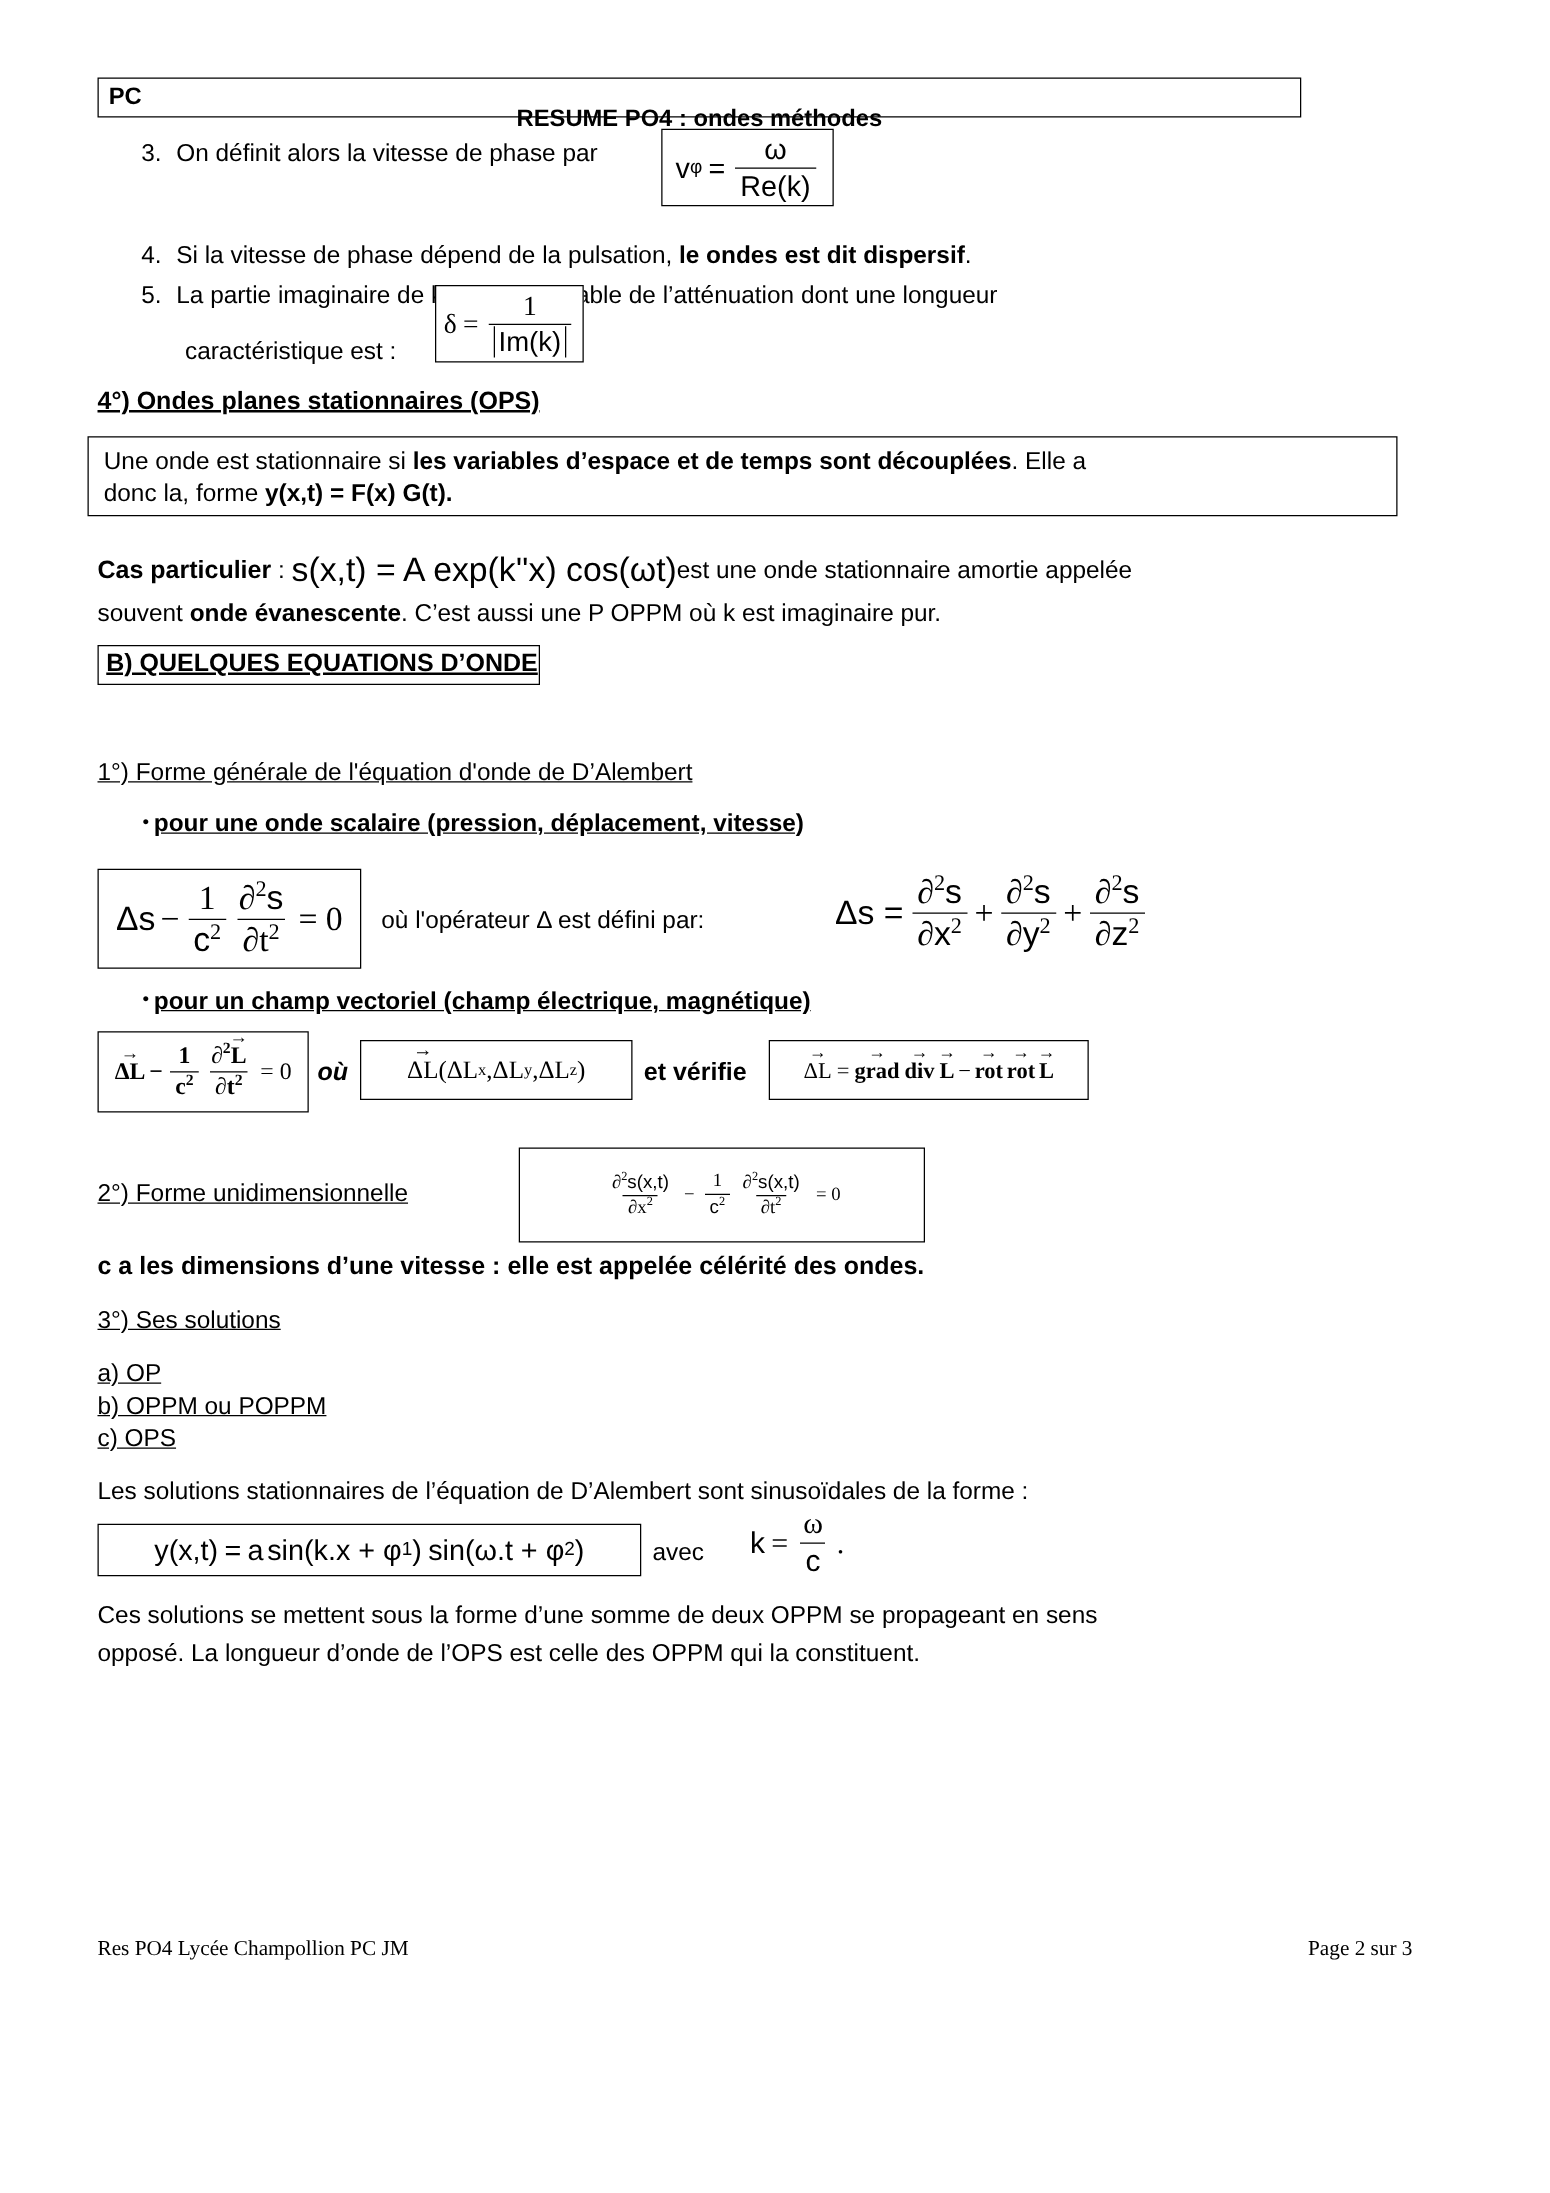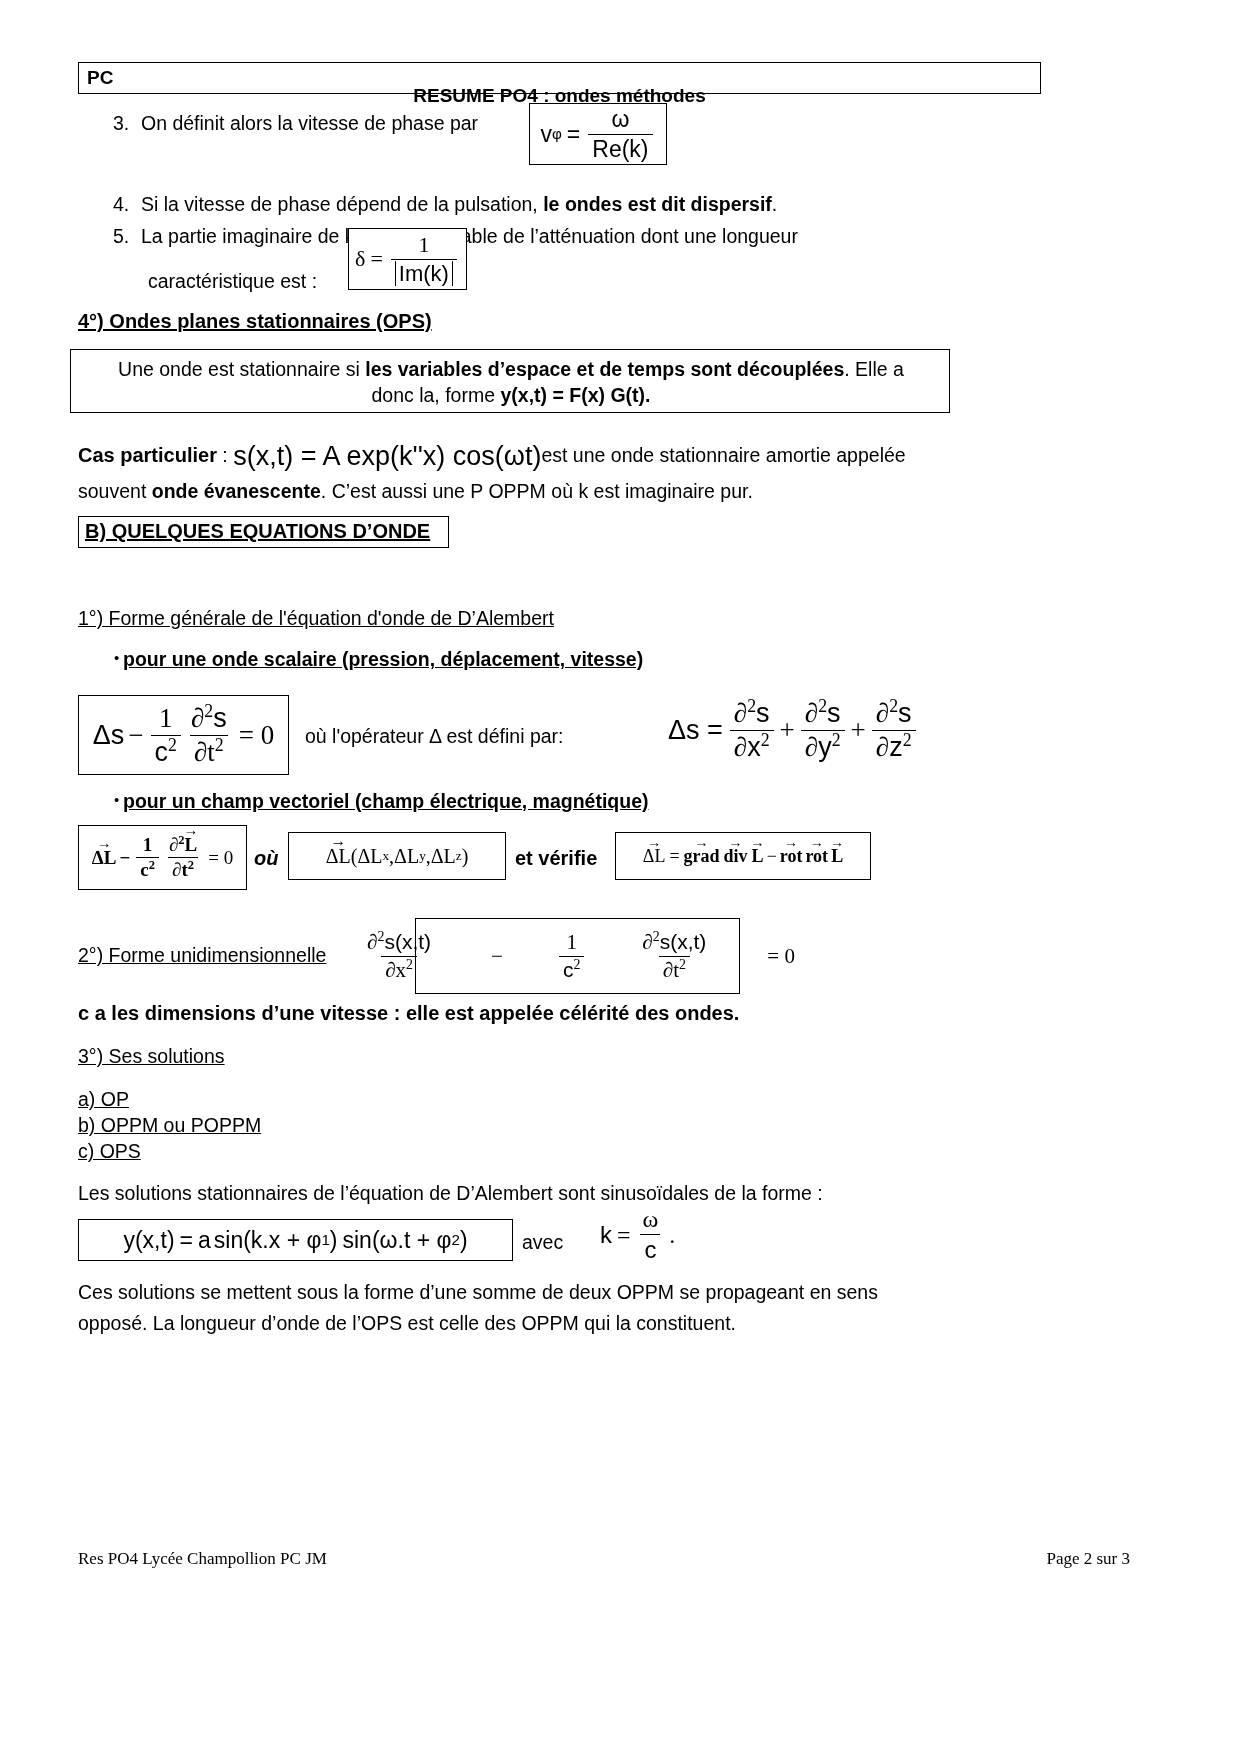--- a/index.html
+++ b/index.html
@@ -108,36 +108,36 @@
       <span style="padding:0 5px;">=</span>
       <span class="frac">
         <span class="num">1</span>
         <span class="den"><span class="abs mathsans">Im(k)</span></span>
       </span>
     </span>
   </div>
 
   <div class="t b u" style="left:78px; top:308px; font-size:20px;">4°) Ondes planes stationnaires (OPS)</div>
 
-  <div style="position:absolute; left:70px; top:349px; width:880px; height:64px; border:1.4px solid #000; box-sizing:border-box;text-align:center;">
+  <div style="position:absolute; left:70px; top:349px; width:1048px; height:64px; border:1.4px solid #000; box-sizing:border-box;">
     <div class="t" style="position:static; padding:6px 10px 0 12px; font-size:19.5px;">
       <div><span>Une onde est stationnaire si </span><span class="b">les variables d’espace et de temps sont découplées</span><span>. Elle a</span></div>
       <div><span>donc la, forme </span><span class="b">y(x,t) = F(x) G(t).</span></div>
     </div>
   </div>
 
   <div class="t" style="left:78px; top:438px; width:960px;">
     <span class="b" style="font-size:20px;">Cas particulier</span><span> : </span><span class="math mathsans" style="font-size:27px; vertical-align:-3px;">s(x,t) = A exp(k''x) cos(ωt)</span><span>est une onde stationnaire amortie appelée</span>
   </div>
   <div class="t" style="left:78px; top:478px; width:960px;">
     <span>souvent </span><span class="b">onde évanescente</span><span>. C’est aussi une P OPPM où k est imaginaire pur.</span>
   </div>
 
   <div style="position:absolute; left:78px; top:516px;">
-    <span class="b u boxed" style="font-size:20px; padding:3px 18px 4px 6px; display:inline-block;">B) QUELQUES EQUATIONS D’ONDE</span>
+    <span class="b u boxed" style="font-size:20px; padding:3px 1px 4px 6px; display:inline-block;">B) QUELQUES EQUATIONS D’ONDE</span>
   </div>
 
 
   <div class="t u" style="left:78px; top:605px;">1°) Forme générale de l'équation d'onde de D’Alembert</div>
 
   <div class="bullet" style="left:114px; top:648px;">
     <span class="dot">•</span>
     <span class="txt b u">pour une onde scalaire (pression, déplacement, vitesse)</span>
   </div>
 
@@ -230,21 +230,21 @@
       <span style="padding:0 3px;">−</span>
       <span class="b vecbar">rot</span>
       <span class="b vecbar" style="margin-left:3px;">rot</span>
       <span class="b vecbar" style="margin-left:3px;">L</span>
     </span>
   </div>
 
   <div class="t u" style="left:78px; top:942px;">2°) Forme unidimensionnelle</div>
 
   <div class="fbox" style="left:415px; top:918px; width:325px; height:76px;">
-    <span class="math" style="font-size:21px;gap:48px;">
+    <span class="math" style="font-size:15px;">
       <span class="frac">
         <span class="num"><span>∂</span><sup class="s">2</sup><span class="mathsans">s(x,t)</span></span>
         <span class="den"><span>∂x</span><sup class="s">2</sup></span>
       </span>
       <span style="padding:0 5px;">−</span>
       <span class="frac">
         <span class="num">1</span>
         <span class="den"><span class="mathsans">c</span><sup class="s">2</sup></span>
       </span>
       <span class="frac">

